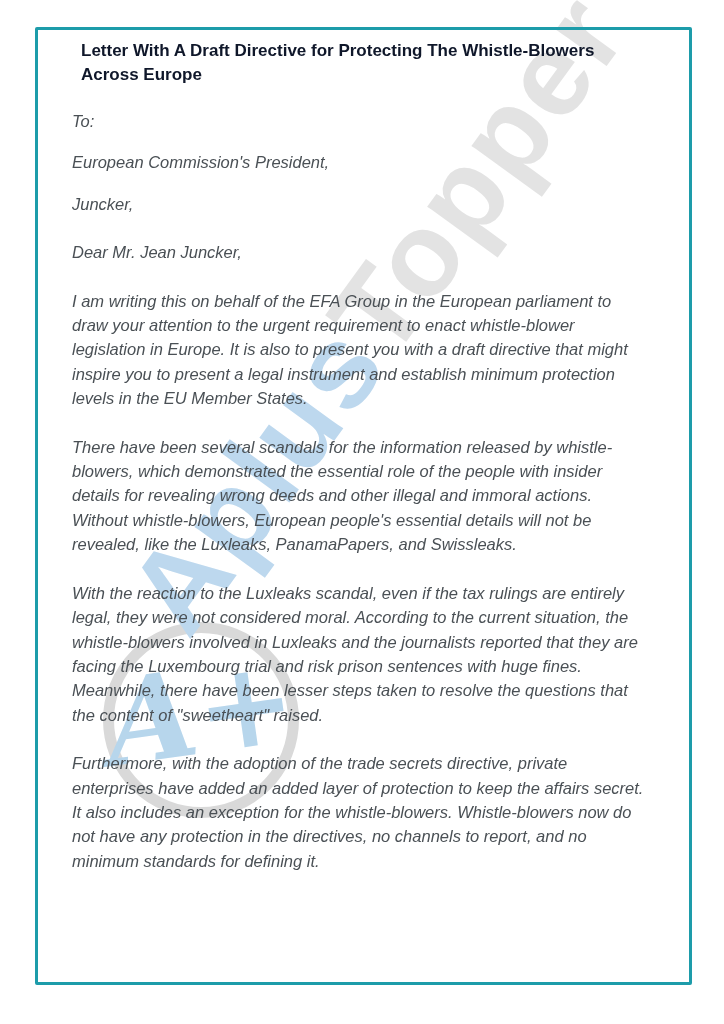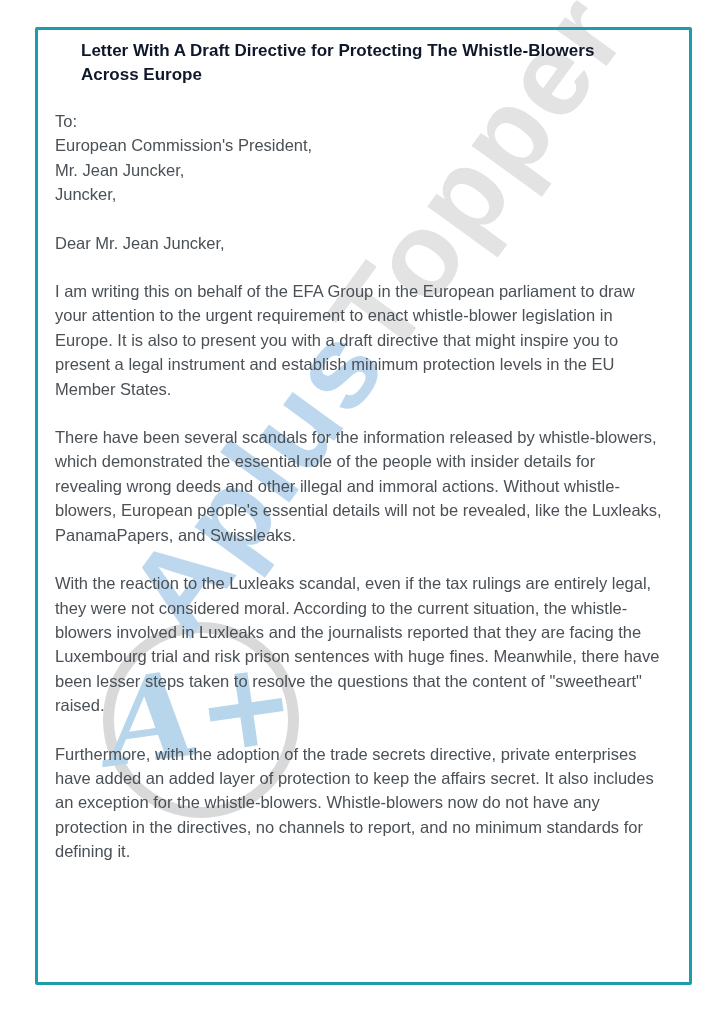--- a/index.html
+++ b/index.html
@@ -75,21 +75,21 @@
     text-align: left;
     color: #0f172a;
   }
   .body {
     margin-top: 22px;
     font-size: 16.5px;
     line-height: 24.4px;
     color: #4a5055;
     font-weight: 400;
   }
-  .body p { margin: 0; }
+  .body p { margin: 17px; font-style: italic; }
   .body p.gap { margin-top: 24px; }
 </style>
 </head>
 <body>
 
 <div class="page">
 
   <div class="watermark">
     <div class="wm-logo">
       <span class="wm-glyph">A+</span>
@@ -98,21 +98,20 @@
       <span class="wm-first">Aplus</span><span class="wm-second">Topper</span>
     </div>
   </div>
 
   <div class="frame">
     <h1 class="title">Letter With A Draft Directive for Protecting The Whistle-Blowers Across Europe</h1>
 
     <div class="body">
       <p>To:</p>
       <p>European Commission's President,</p>
-      <p>Mr. Jean Juncker,</p>
       <p>Juncker,</p>
 
 
       <p class="gap">Dear Mr. Jean Juncker,</p>
 
       <p class="gap">I am writing this on behalf of the EFA Group in the European parliament to draw your attention to the urgent requirement to enact whistle-blower legislation in Europe. It is also to present you with a draft directive that might inspire you to present a legal instrument and establish minimum protection levels in the EU Member States.</p>
       <p class="gap">There have been several scandals for the information released by whistle-blowers, which demonstrated the essential role of the people with insider details for revealing wrong deeds and other illegal and immoral actions. Without whistle-blowers, European people's essential details will not be revealed, like the Luxleaks, PanamaPapers, and Swissleaks.</p>
       <p class="gap">With the reaction to the Luxleaks scandal, even if the tax rulings are entirely legal, they were not considered moral. According to the current situation, the whistle-blowers involved in Luxleaks and the journalists reported that they are facing the Luxembourg trial and risk prison sentences with huge fines. Meanwhile, there have been lesser steps taken to resolve the questions that the content of "sweetheart" raised.</p>
       <p class="gap">Furthermore, with the adoption of the trade secrets directive, private enterprises have added an added layer of protection to keep the affairs secret. It also includes an exception for the whistle-blowers. Whistle-blowers now do not have any protection in the directives, no channels to report, and no minimum standards for defining it.</p>
 

